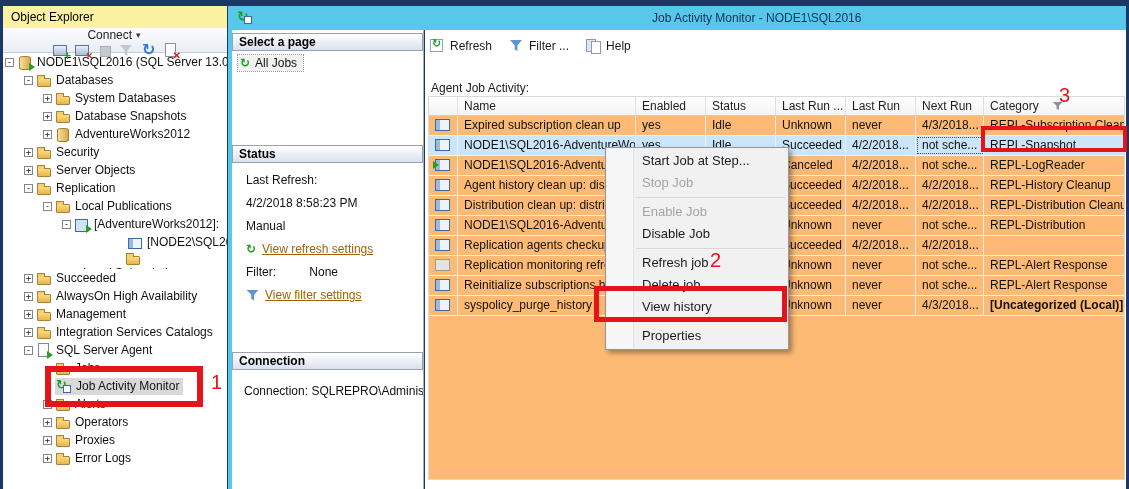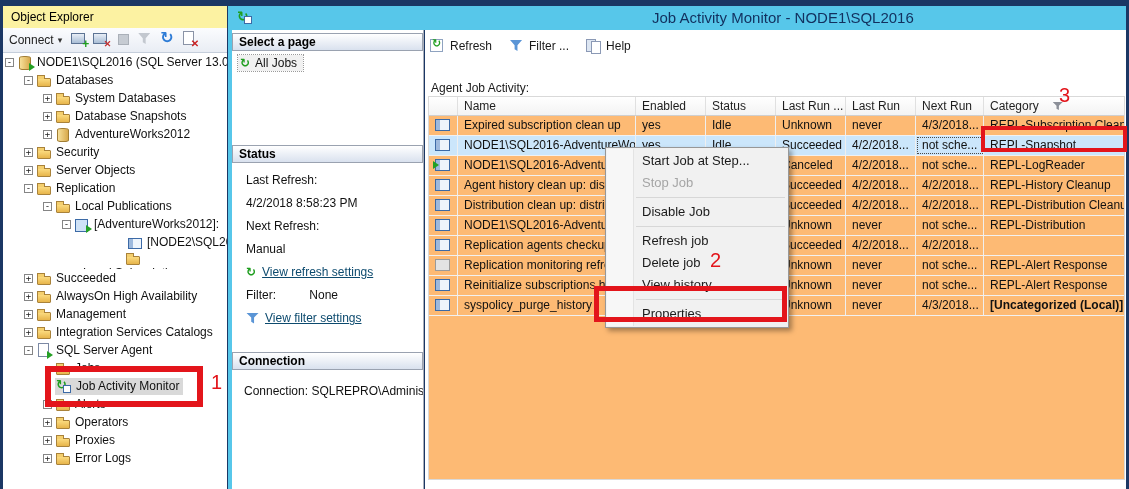--- a/index.html
+++ b/index.html
@@ -4,21 +4,21 @@
 <style>
   html,body{margin:0;padding:0;background:#1b3764;}
   #app{position:relative;width:1129px;height:489px;background:#1b3764;overflow:hidden;
        font-family:"Liberation Sans",sans-serif;font-size:12px;color:#111;}
   
   .oe{position:absolute;left:3px;top:6px;width:224px;height:483px;background:#fff;border-right:1px solid #1b3764;}
   .oe-title{position:absolute;left:3px;top:6px;width:224px;height:22px;background:#fcf2a2;
             line-height:22px;padding-left:8px;box-sizing:border-box;color:#000;z-index:2;}
   .oe-toolbar{position:absolute;left:3px;top:28px;width:224px;height:25px;z-index:2;
               background:linear-gradient(#fbfcfe,#e9edf4);border-bottom:1px solid #c5cedb;
-              display:flex;align-items:center;padding-left:6px;box-sizing:border-box;}
+              display:flex;align-items:center;padding-left:6px;box-sizing:border-box;flex-direction:column;}
   .connect{display:inline-flex;align-items:center;margin-right:8px;cursor:default;color:#222;}
   .connect .caret{font-size:9px;margin-left:4px;color:#333;}
   .oi{width:19px;height:17px;display:inline-block;position:relative;margin-right:3px;flex:none;}
   .oi-connect-server-icon::before,.oi-disconnect-server-icon::before{content:"";position:absolute;left:1px;top:3px;width:12px;height:9px;
        background:linear-gradient(#e8eef6,#a9bed6);border:1px solid #5d7494;}
   .oi-connect-server-icon::after{content:"+";position:absolute;right:0;bottom:-3px;color:#1d9e1d;font-weight:bold;font-size:12px;line-height:12px;}
   .oi-disconnect-server-icon::after{content:"✕";position:absolute;right:0;bottom:-2px;color:#c53030;font-weight:bold;font-size:9px;line-height:10px;}
   .oi-stop-icon::before{content:"";position:absolute;left:4px;top:4px;width:9px;height:9px;background:#c6cbd2;border:1px solid #aab0b8;}
   .oi-filter-icon::before{content:"";position:absolute;left:2px;top:3px;width:12px;height:11px;background:#c3c8cf;
        clip-path:polygon(0 0,100% 0,62% 48%,62% 100%,38% 84%,38% 48%);}
@@ -45,39 +45,39 @@
   .ticon.subscription::before{content:"";position:absolute;left:1px;top:3px;width:12px;height:9px;
         background:linear-gradient(90deg,#9db9dd 0 4px,#eef4fb 4px);border:1px solid #3c6aa6;}
   .ticon.agent::before{content:"";position:absolute;left:2px;top:0;width:9px;height:12px;background:#fff;border:1px solid #7c89a4;}
   .ticon.agent::after{content:"";position:absolute;right:-1px;bottom:-1px;border-left:6px solid #25a025;
         border-top:4px solid transparent;border-bottom:4px solid transparent;}
   .ticon.jam::before{content:"↻";position:absolute;left:0;top:-2px;color:#1f9e1f;font-weight:bold;font-size:13px;font-family:"DejaVu Sans",sans-serif;}
   .ticon.jam::after{content:"";position:absolute;right:1px;bottom:1px;width:6px;height:6px;background:#fff;border:1px solid #3c6aa6;}
   .sel-wrap{display:flex;align-items:center;background:#d9d9d9;padding:1px 4px 1px 1px;}
   
   .win-title{position:absolute;left:228px;top:6px;width:898px;height:24px;background:#57c7ea;color:#12305e;z-index:2;}
-  .win-title-text{position:absolute;left:424px;top:0;line-height:24px;font-size:15px;}
+  .win-title-text{position:absolute;left:424px;top:0;line-height:24px;font-size:12px;}
   .win-icon{position:absolute;left:9px;top:3px;width:16px;height:16px;}
   .win-icon::before{content:"↻";position:absolute;left:0;top:-1px;color:#1f9e1f;font-weight:bold;font-size:14px;font-family:"DejaVu Sans",sans-serif;}
   .win-icon::after{content:"";position:absolute;right:1px;bottom:1px;width:6px;height:6px;background:#fff;border:1px solid #3c6aa6;}
   .win-strip{position:absolute;left:228px;top:30px;width:4px;height:459px;background:#57c7ea;}
   
   .pages-col{position:absolute;left:232px;top:30px;width:192px;height:459px;background:#fff;
              border-right:1px solid #a9afbb;box-sizing:border-box;padding-top:3px;}
   .phead{height:18px;line-height:17px;font-weight:bold;background:linear-gradient(#ffffff,#d9e1ee);
          border:1px solid #9aa2b0;box-sizing:border-box;padding-left:6px;color:#000;}
   .pbody{background:#fff;overflow:hidden;}
   .pbody1{height:94px;padding:4px 0 0 6px;box-sizing:border-box;}
   .pbody2{height:189px;padding:10px 0 0 14px;box-sizing:border-box;}
   .pbody3{height:119px;padding:14px 0 0 12px;box-sizing:border-box;white-space:nowrap;}
   .pline{margin-bottom:9px;line-height:14px;}
   .pbody3 .pline{margin-bottom:18px;}
   .alljobs{display:inline-flex;align-items:center;padding:1px 6px 1px 2px;background:#f1f1f1;outline:1px dotted #9a9a9a;}
   .aj-icon{color:#1f9e1f;font-weight:bold;margin-right:5px;font-family:"DejaVu Sans",sans-serif;}
-  .lnk{color:#0c4a6e;text-decoration:underline;cursor:pointer;}
+  .lnk{color:#a16207;text-decoration:underline;cursor:pointer;}
   .link-line{display:flex;align-items:center;}
   .ri{color:#1f9e1f;font-weight:bold;margin-right:6px;font-family:"DejaVu Sans",sans-serif;}
   .funnel{width:13px;height:11px;background:#5a95d6;display:inline-block;margin-right:6px;
           clip-path:polygon(0 0,100% 0,62% 45%,62% 100%,40% 85%,40% 45%);}
   .filter-line{margin-top:8px;}
   .fv{margin-left:30px;}
   .ci{width:17px;height:13px;position:relative;display:inline-block;margin-right:6px;flex:none;}
   .ci::before{content:"";position:absolute;left:0;top:0;width:9px;height:7px;background:#c9d6e8;border:1px solid #5d7494;}
   .ci::after{content:"";position:absolute;left:5px;top:4px;width:9px;height:7px;background:#e8eef6;border:1px solid #5d7494;}
   
@@ -272,21 +272,20 @@
     <div class="pbody pbody1">
       <span class="alljobs">
         <span class="aj-icon">↻</span>
         <span>All Jobs</span>
       </span>
     </div>
     <div class="phead">Status</div>
     <div class="pbody pbody2">
       <div class="pline">Last Refresh:</div>
       <div class="pline">4/2/2018 8:58:23 PM</div>
-      <div class="pline">Next Refresh:</div>
       <div class="pline">Manual</div>
       <div class="pline link-line">
         <span class="ri">↻</span>
         <a class="lnk">View refresh settings</a>
       </div>
       <div class="pline filter-line">
         <span>Filter:</span>
         <span class="fv">None</span>
       </div>
       <div class="pline link-line">
@@ -442,20 +441,21 @@
         <div class="gc" style="width: 70px;">never</div>
         <div class="gc" style="width: 68px;">4/3/2018...</div>
         <div class="gc" style="width: 141px; font-weight: bold;">[Uncategorized (Local)]</div>
       </div>
     </div>
 
   <div class="menu" id="ctx-menu">
       <div class="mitem">Start Job at Step...</div>
       <div class="mitem dis">Stop Job</div>
       <div class="msep"></div>
+      <div class="mitem dis">Enable Job</div>
       <div class="mitem">Disable Job</div>
       <div class="msep"></div>
       <div class="mitem">Refresh job</div>
       <div class="mitem">Delete job</div>
       <div class="mitem">View history</div>
       <div class="msep"></div>
       <div class="mitem">Properties</div>
     </div>
 
   <div class="rbox" id="rbox1"></div>

